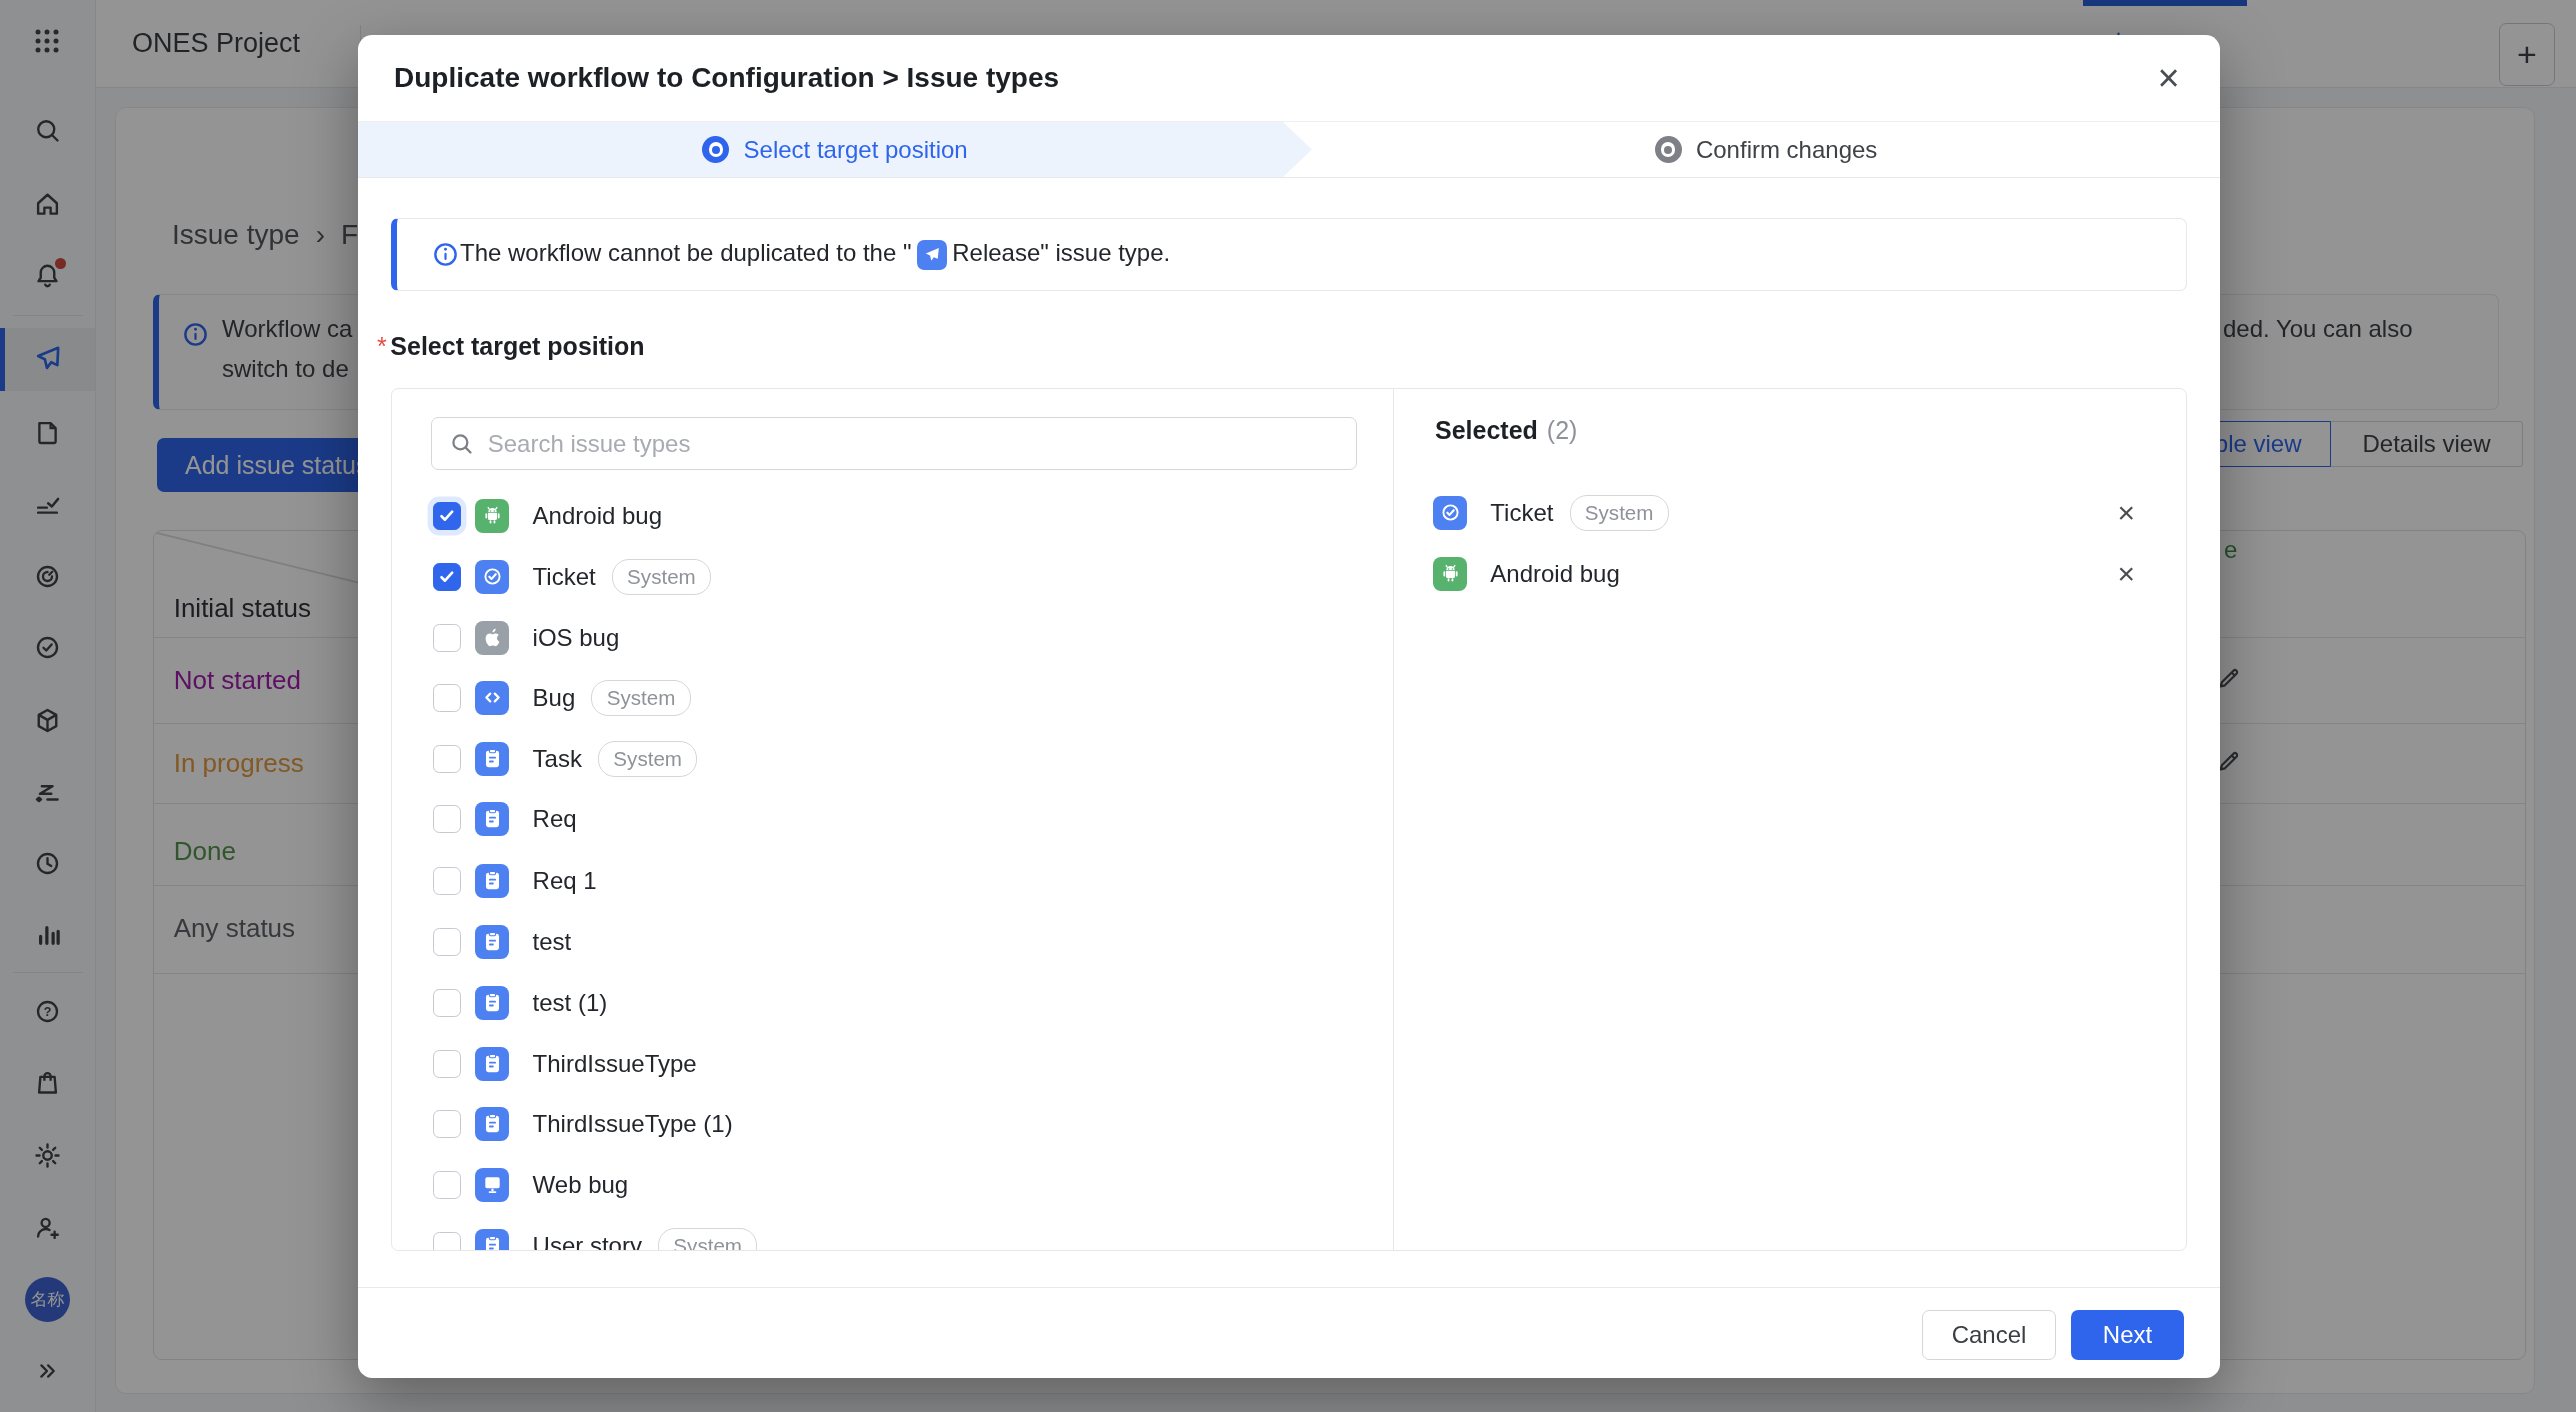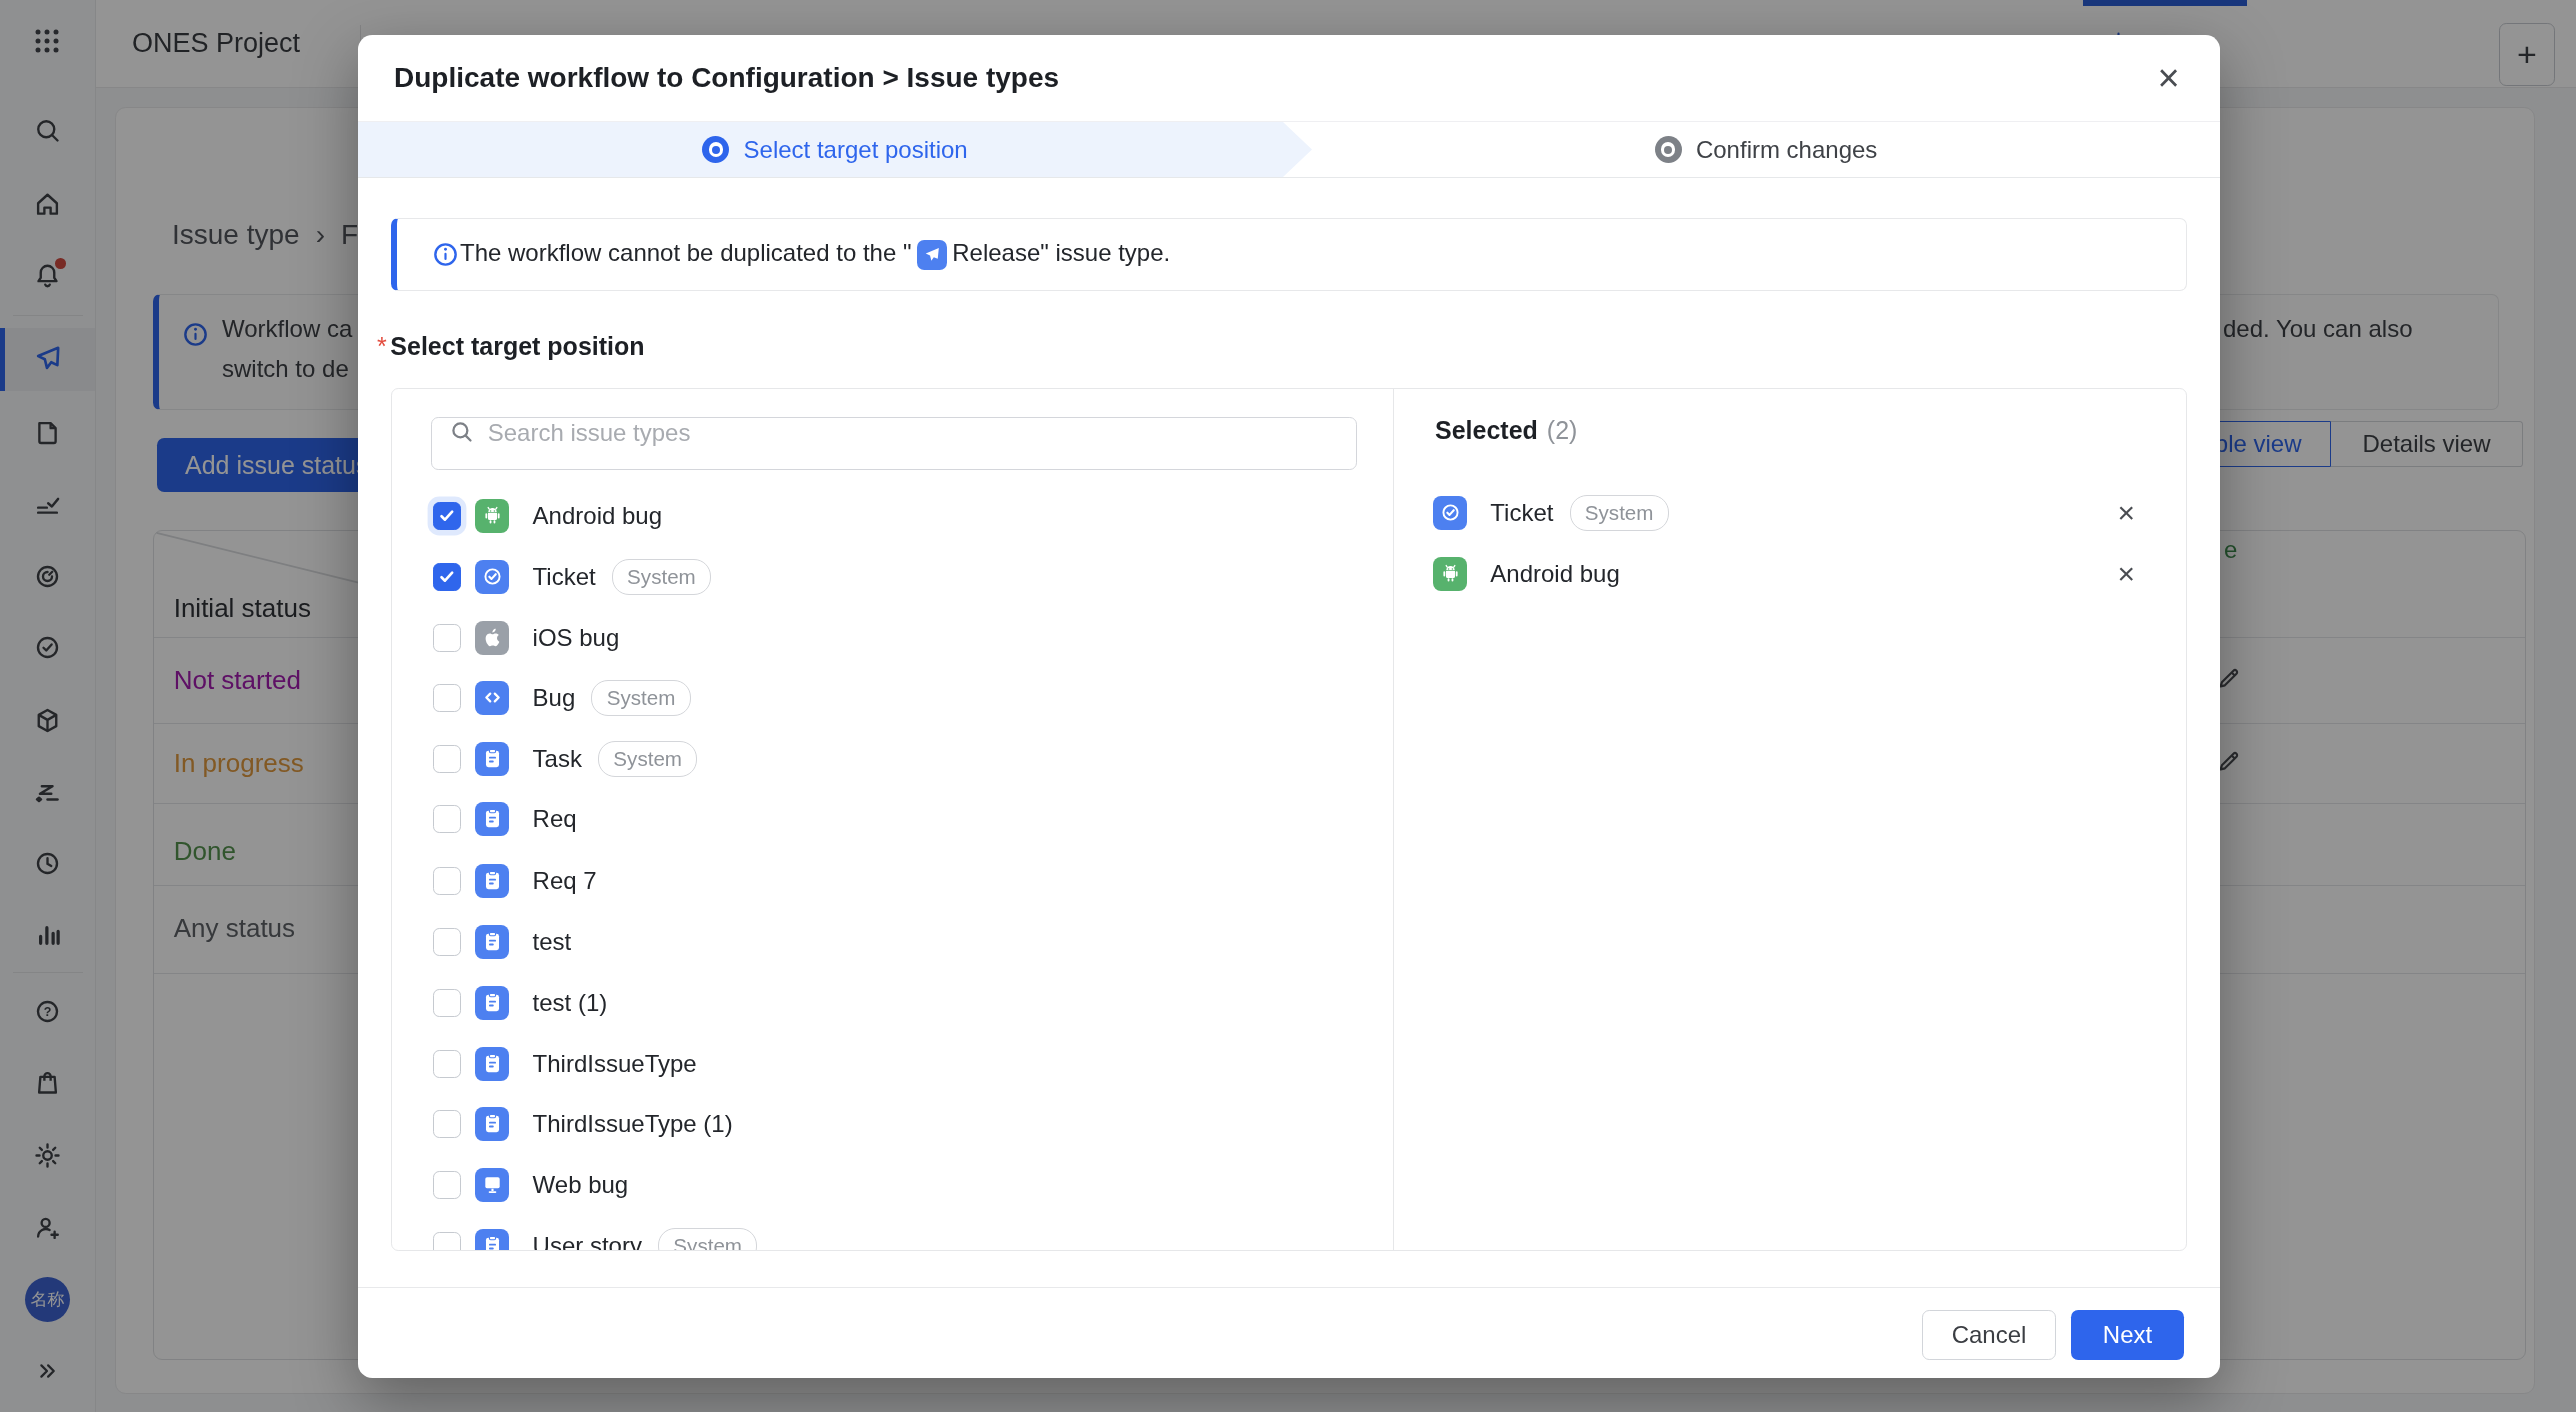--- a/index.html
+++ b/index.html
@@ -75,21 +75,21 @@
     padding-left:34px;gap:0;font-size:24px;color:#23262b;}
   .rel-ic{width:30px;height:30px;border-radius:7.2px;background:#4d80f0;display:inline-flex;
     align-items:center;justify-content:center;margin:0 5.4px;vertical-align:middle;}
   .m-fieldlbl{position:absolute;left:19px;top:297px;font-size:25px;font-weight:600;color:#1d2025;}
   .req{color:#e34d3f;margin-right:3.6px;font-weight:400;}
   .m-panels{position:absolute;left:33px;top:353px;width:1796px;height:863px;border:0.9px solid #e6e7e9;
     border-radius:7.2px;box-sizing:border-box;overflow:hidden;}
   .p-left{position:absolute;left:0;top:0;width:1002px;height:863px;border-right:0.9px solid #e6e7e9;box-sizing:border-box;}
   .p-right{position:absolute;left:1002px;top:0;width:793px;height:863px;}
   .search{position:absolute;left:39px;top:28px;width:926px;height:53px;border:0.9px solid #d4d6db;border-radius:7.2px;
-    box-sizing:border-box;display:flex;align-items:flex-start;padding:0 16px;gap:10.7px;background:#fff;}
+    box-sizing:border-box;display:flex;align-items:center;padding:0 16px;gap:10.7px;background:#fff;}
   .search input{border:none;outline:none;font-size:24px;color:#23262b;flex:1;
     font-family:"Liberation Sans","DejaVu Sans",sans-serif;}
   .search input::placeholder{color:#a8abb0;}
   .row{position:absolute;left:0;width:1002px;height:61px;display:flex;align-items:center;padding-left:41px;
     box-sizing:border-box;gap:14.3px;}
   .cb{width:28px;height:28px;border:1.8px solid #c6cad0;border-radius:6.3px;box-sizing:border-box;background:#fff;
     display:flex;align-items:center;justify-content:center;flex:none;}
   .cb.checked{background:#2f66ec;border-color:#2f66ec;}
   .cb.focus{box-shadow:0 0 0 5.4px #dfe9fd;}
   .ticon{width:34px;height:34px;border-radius:8px;display:flex;align-items:center;justify-content:center;flex:none;}
@@ -460,21 +460,21 @@
         <div class="row" style="top:461px">
           <span class="cb"></span>
           <span class="ticon ic-blue">
               <svg width="23" height="23" viewBox="0 0 24 24">
                 <rect x="5.2" y="4" width="13.6" height="17" rx="2.6" fill="#fff"></rect>
                 <rect x="8.8" y="2.4" width="6.4" height="3.6" rx="1.3" fill="#fff" style="stroke:var(--bg);stroke-width:1.2"></rect>
                 <rect x="8.3" y="10.2" width="7.4" height="1.9" rx=".9" style="fill:var(--bg)"></rect>
                 <rect x="8.3" y="14.2" width="5" height="1.9" rx=".9" style="fill:var(--bg)"></rect>
               </svg>
             </span>
-          <span class="rlabel">Req 7</span>
+          <span class="rlabel">Req 1</span>
         </div>
 
         <div class="row" style="top:522px">
           <span class="cb"></span>
           <span class="ticon ic-blue">
               <svg width="23" height="23" viewBox="0 0 24 24">
                 <rect x="5.2" y="4" width="13.6" height="17" rx="2.6" fill="#fff"></rect>
                 <rect x="8.8" y="2.4" width="6.4" height="3.6" rx="1.3" fill="#fff" style="stroke:var(--bg);stroke-width:1.2"></rect>
                 <rect x="8.3" y="10.2" width="7.4" height="1.9" rx=".9" style="fill:var(--bg)"></rect>
                 <rect x="8.3" y="14.2" width="5" height="1.9" rx=".9" style="fill:var(--bg)"></rect>

